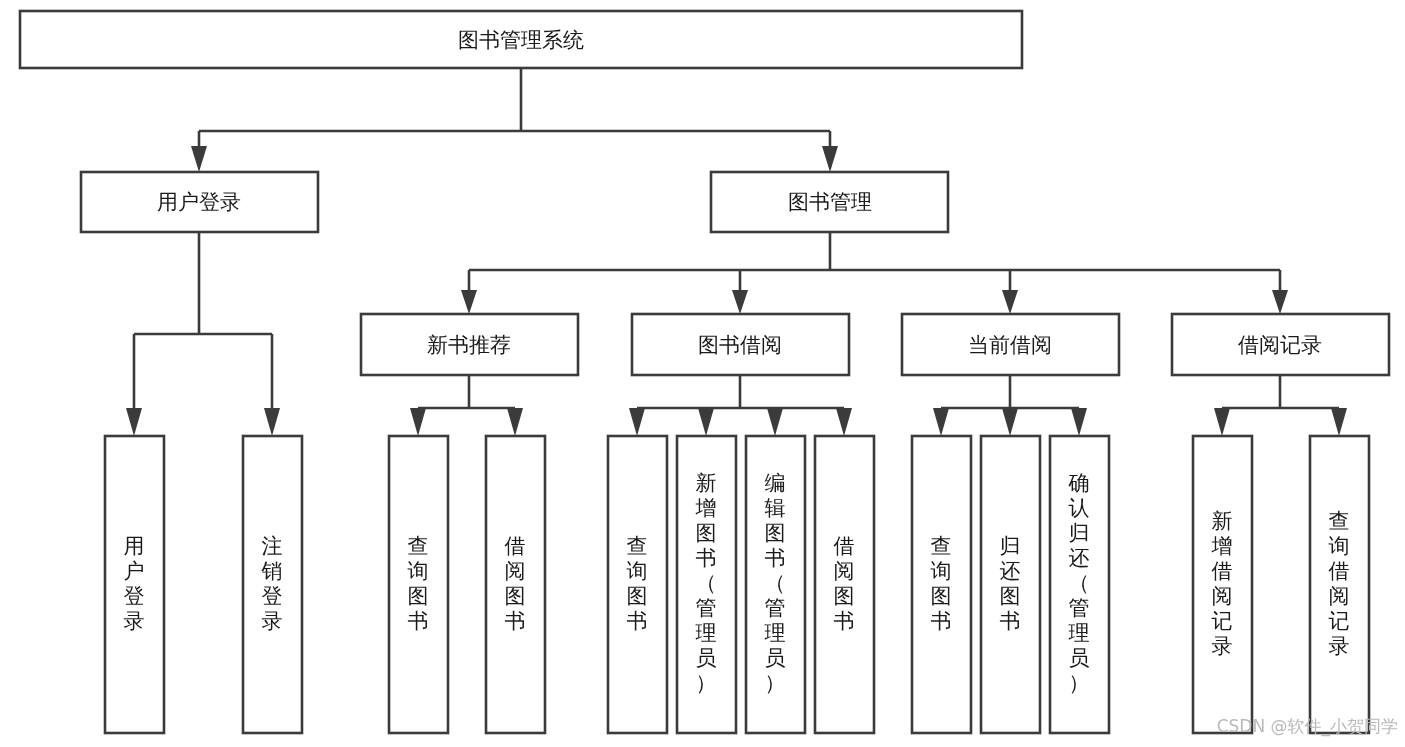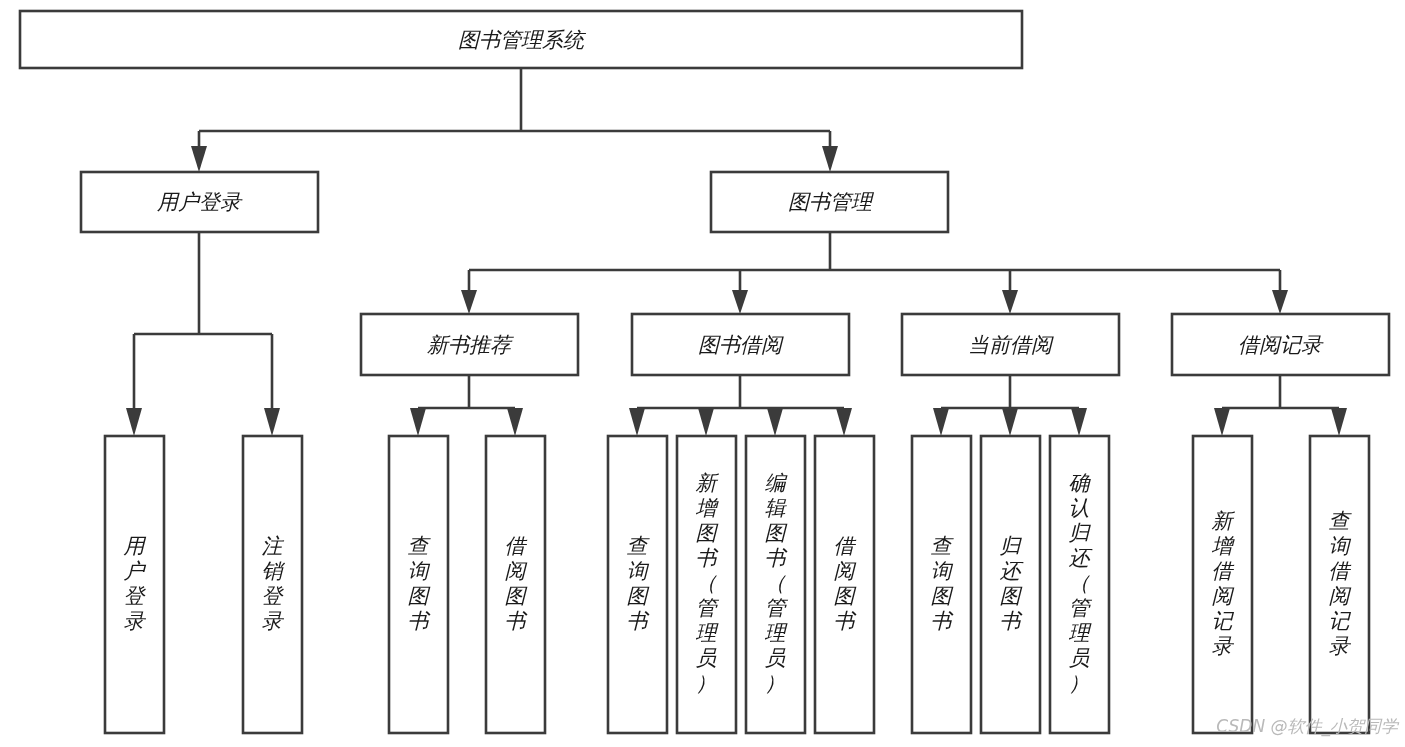--- a/index.html
+++ b/index.html
@@ -10,21 +10,20 @@
   }
   body {
     font-family: "DejaVu Sans", "Liberation Sans", sans-serif;
   }
   #diagram-root {
     position: relative;
     width: 1405px;
     height: 747px;
     background: #ffffff;
     overflow: hidden;
-    font-style: italic;
   }
   svg.chart-svg {
     position: absolute;
     left: 0;
     top: 0;
     width: 1405px;
     height: 747px;
     display: block;
   }
   .node-box {

